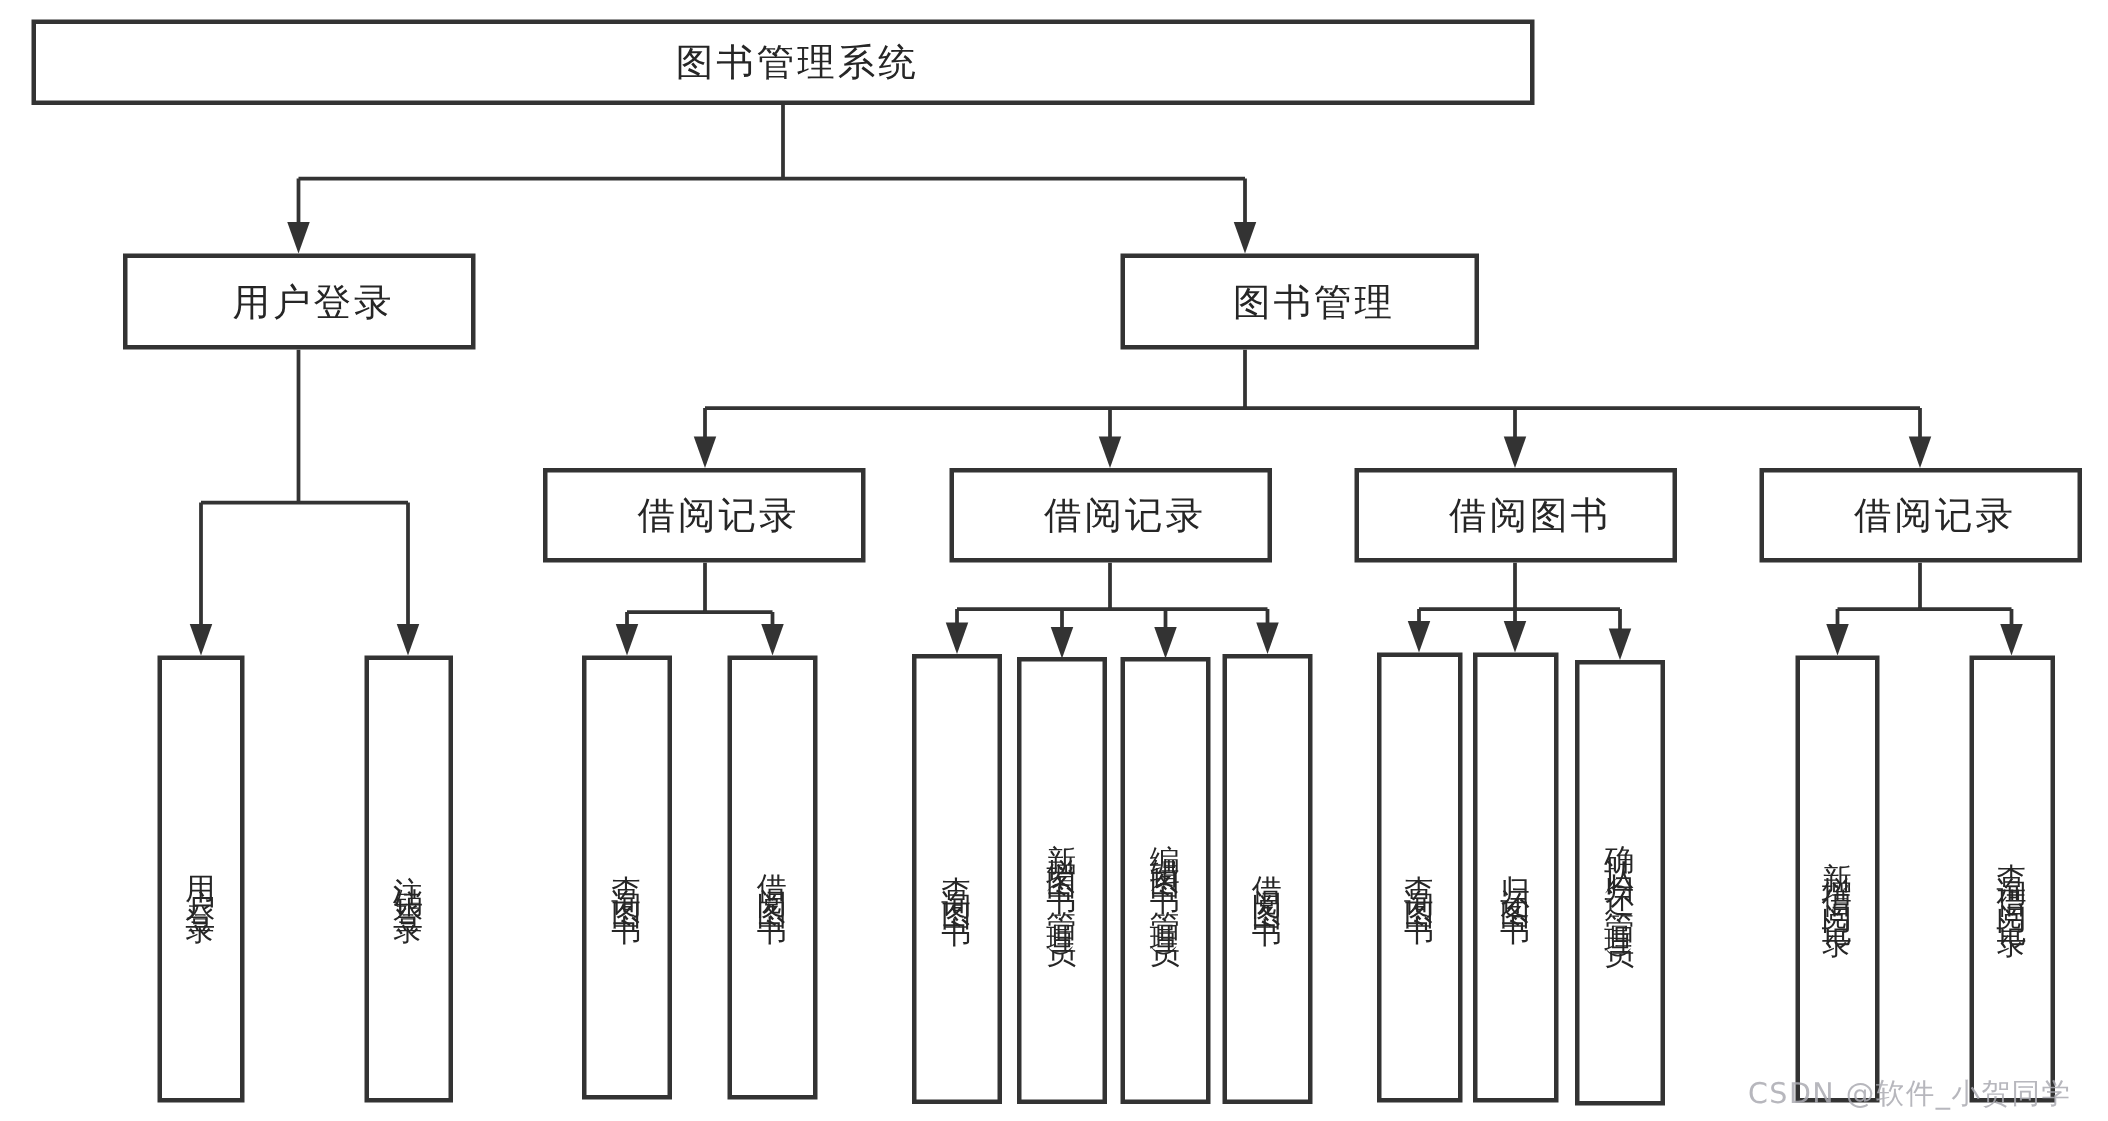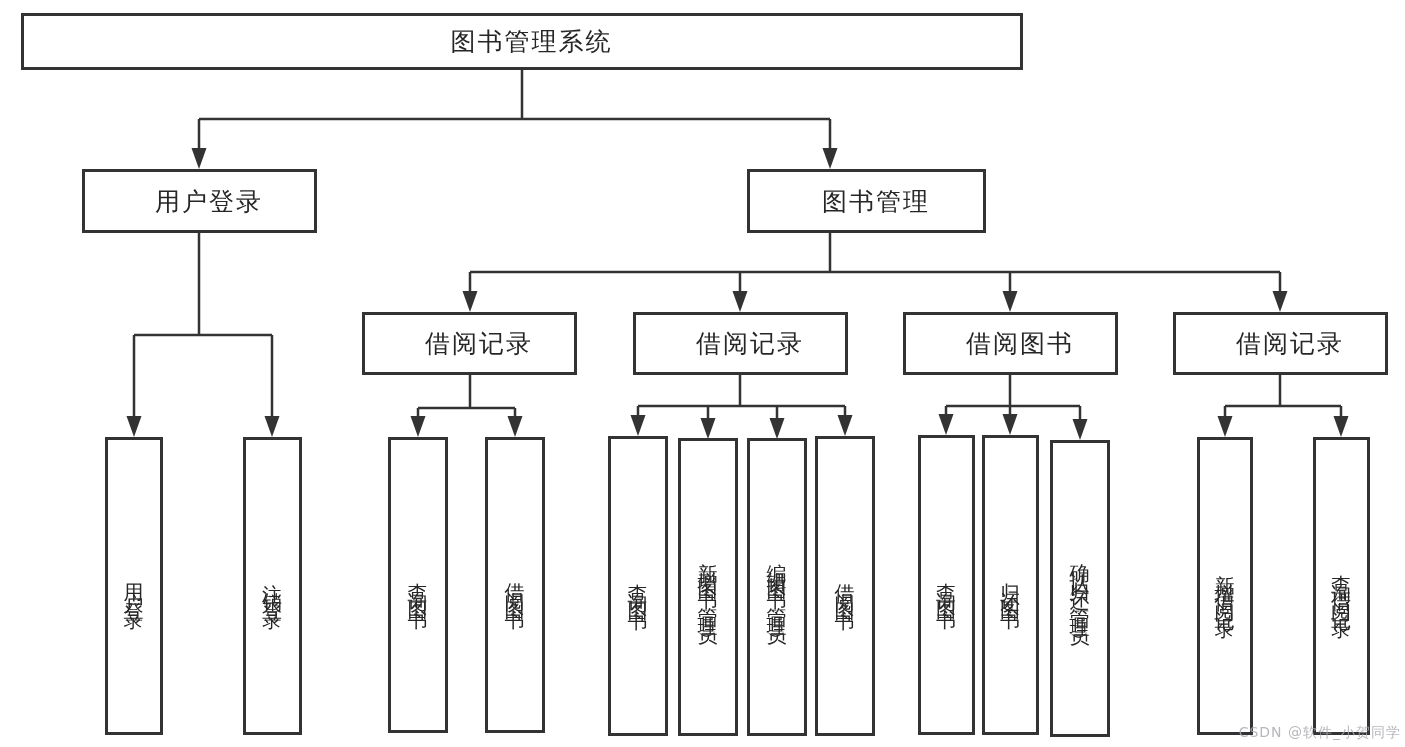--- a/index.html
+++ b/index.html
@@ -40,24 +40,24 @@
   }
   .vbox {
     writing-mode: vertical-rl;
     text-orientation: mixed;
     font-size: 20px;
     letter-spacing: 9px;
     line-height: 1;
   }
   .watermark {
     position: absolute;
-    right: 4px;
+    right: 24px;
     bottom: 5px;
     z-index: 3;
-    font-size: 14px;
+    font-size: 19px;
     letter-spacing: 1px;
     color: rgba(170, 170, 178, 0.85);
     white-space: nowrap;
   }
 </style>
 </head>
 <body>
 
 <div class="canvas">
 

